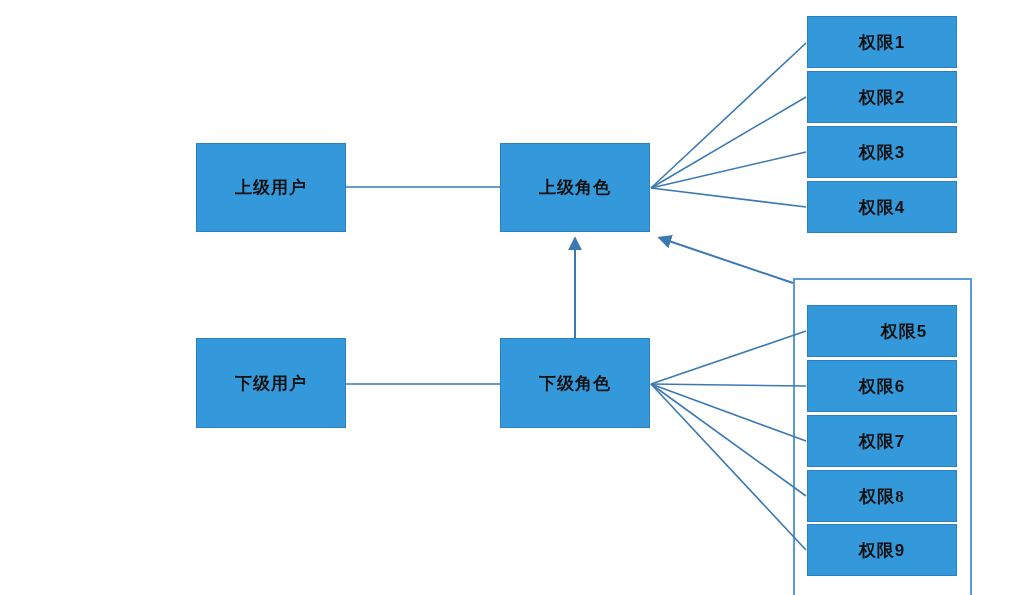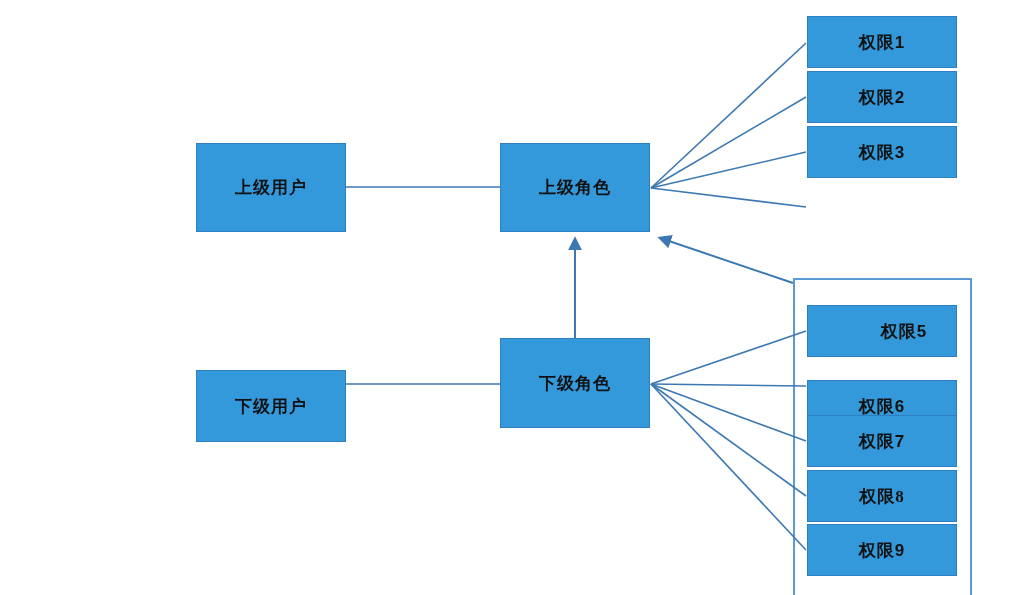--- a/index.html
+++ b/index.html
@@ -21,30 +21,30 @@
     font-weight: bold;
     font-size: 17px;
     color: #111111;
     z-index: 3;
     box-sizing: border-box;
     letter-spacing: 1px;
   }
   
   #n-su { left: 196px; top: 143px; width: 150px; height: 89px; }
   #n-sr { left: 500px; top: 143px; width: 150px; height: 89px; }
-  #n-du { left: 196px; top: 338px; width: 150px; height: 72px; margin-top: 32px; }
+  #n-du { left: 196px; top: 338px; width: 150px; height: 90px; }
   #n-dr { left: 500px; top: 338px; width: 150px; height: 90px; }
   
   .perm { left: 807px; width: 150px; height: 52px; text-align: right; }
   #p1 { top: 16px; }
   #p2 { top: 71px; }
   #p3 { top: 126px; }
   #p4 { top: 181px; }
   #p5 { top: 305px; padding-left: 44px; }
-  #p6 { top: 360px; margin-top: 20px; }
+  #p6 { top: 360px; }
   #p7 { top: 415px; }
   #p8 { top: 470px; font-family: Liberation Serif, serif; }
   #p9 { top: 524px; }
   
   .group {
     position: absolute;
     left: 793px;
     top: 278px;
     width: 179px;
     height: 340px;
@@ -111,20 +111,21 @@
   </svg>
 
   <div class="node" id="n-su">上级用户</div>
   <div class="node" id="n-sr">上级角色</div>
   <div class="node" id="n-du">下级用户</div>
   <div class="node" id="n-dr">下级角色</div>
 
   <div class="node perm" id="p1">权限1</div>
   <div class="node perm" id="p2">权限2</div>
   <div class="node perm" id="p3">权限3</div>
+  <div class="node perm" id="p4">权限4</div>
 
   <div class="node perm" id="p5">权限5</div>
   <div class="node perm" id="p6">权限6</div>
   <div class="node perm" id="p7">权限7</div>
   <div class="node perm" id="p8">权限8</div>
   <div class="node perm" id="p9">权限9</div>
 
 
 </div>
 

